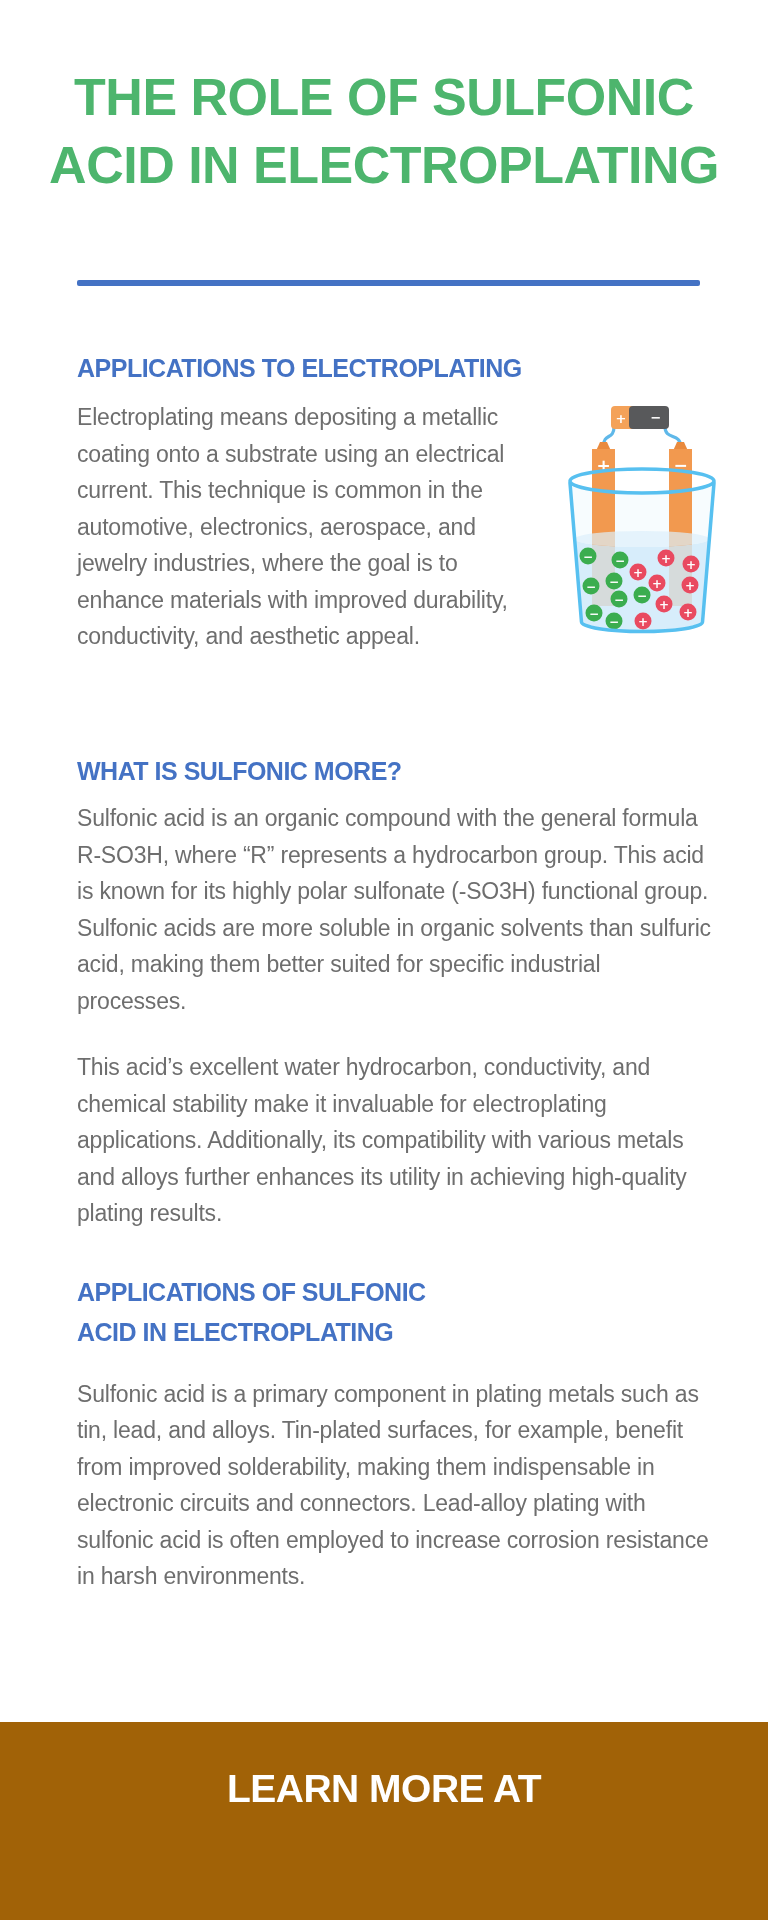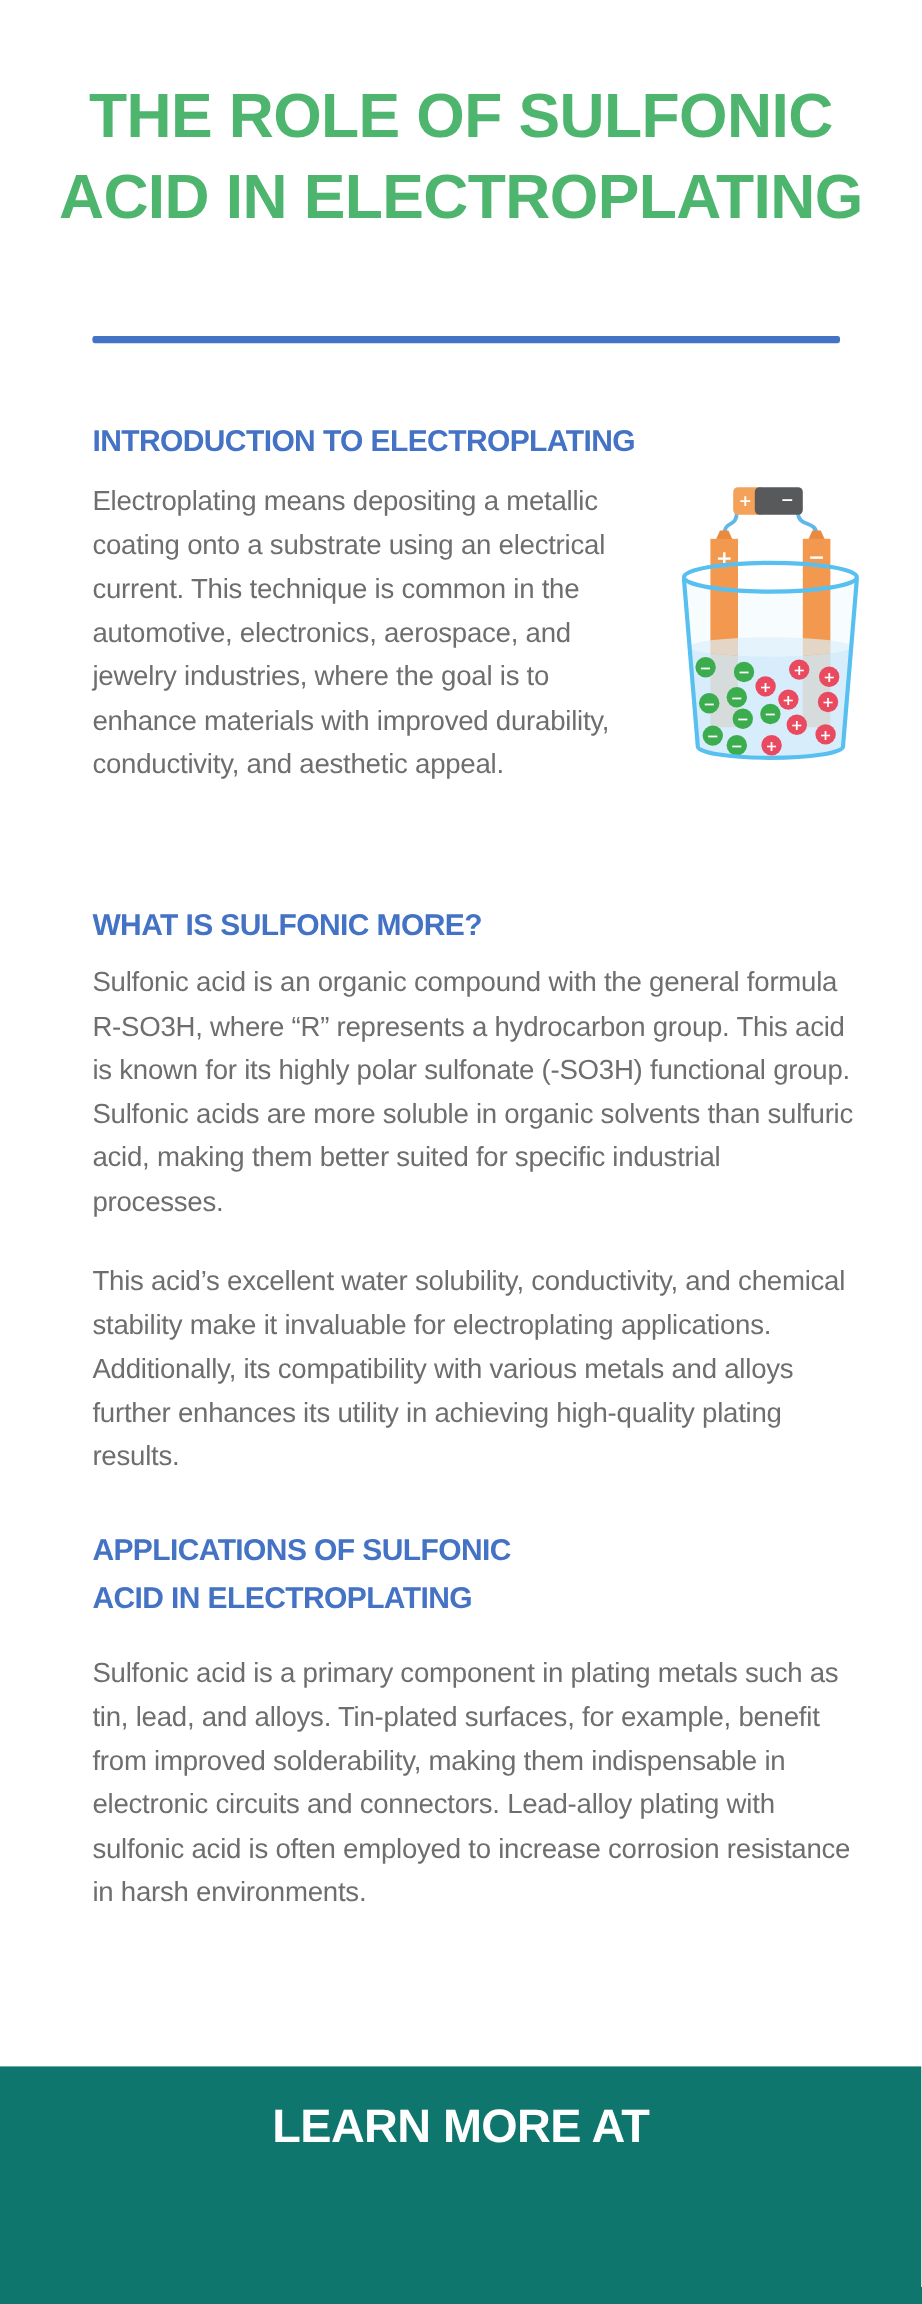--- a/index.html
+++ b/index.html
@@ -53,23 +53,23 @@
   .intro-row svg{margin-left:47px;flex:none;}
   .what h2{margin-top:44px;}
   .what .p1{margin-top:11px;padding-left:77px;width:635px;}
   .what .p2{margin-top:30px;padding-left:77px;width:635px;}
   .apps h2{margin-top:40px;white-space:pre-line;line-height:40px;}
   .apps p{margin-top:24px;padding-left:77px;width:635px;}
   .footer{
     position:absolute;
     left:0;bottom:0;
     width:768px;height:198px;
-    background:#0f766e;
+    background:#a16207;
     box-sizing:border-box;
-    padding-top:24px;
+    padding-top:40px;
     text-align:center;
     color:#ffffff;
     font-weight:bold;
     font-size:39px;
     line-height:54px;
     letter-spacing:-0.5px;
   }
 </style>
 </head>
 <body>
@@ -77,21 +77,21 @@
 <div class="page">
 
   <h1 class="title">
     <span>THE ROLE OF SULFONIC</span>
     <span>ACID IN ELECTROPLATING</span>
   </h1>
 
   <div class="divider"></div>
 
   <section class="intro">
-    <h2>INTRODUCTION TO ELECTROPLATING</h2>
+    <h2>APPLICATIONS TO ELECTROPLATING</h2>
     <div class="intro-row">
       <p>Electroplating means depositing a metallic coating onto a substrate using an electrical current. This technique is common in the automotive, electronics, aerospace, and jewelry industries, where the goal is to enhance materials with improved durability, conductivity, and aesthetic appeal.</p>
 
       <svg viewBox="0 0 195 310" width="195" height="310" xmlns="http://www.w3.org/2000/svg">
 
         <path d="M47 28 C47 41 36.5 34 36.5 47" fill="none" stroke="#5fb8e9" stroke-width="3.2"></path>
         <path d="M98 28 C98 41 113.5 34 113.5 47" fill="none" stroke="#5fb8e9" stroke-width="3.2"></path>
 
         <g>
           <rect x="44" y="7" width="26" height="23" rx="4" fill="#f4a259"></rect>
@@ -182,21 +182,21 @@
 
         <ellipse cx="75" cy="82" rx="72" ry="12" fill="none" stroke="#57c0f0" stroke-width="3.5"></ellipse>
         <path d="M3 84 L14.5 223 A60.5 9.5 0 0 0 135.5 223 L147 84" fill="none" stroke="#57c0f0" stroke-width="3.5" stroke-linecap="round"></path>
       </svg>
     </div>
   </section>
 
   <section class="what">
     <h2>WHAT IS SULFONIC MORE?</h2>
     <p class="p1">Sulfonic acid is an organic compound with the general formula R-SO3H, where “R” represents a hydrocarbon group. This acid is known for its highly polar sulfonate (-SO3H) functional group. Sulfonic acids are more soluble in organic solvents than sulfuric acid, making them better suited for specific industrial processes.</p>
-    <p class="p2">This acid’s excellent water solubility, conductivity, and chemical stability make it invaluable for electroplating applications. Additionally, its compatibility with various metals and alloys further enhances its utility in achieving high-quality plating results.</p>
+    <p class="p2">This acid’s excellent water hydrocarbon, conductivity, and chemical stability make it invaluable for electroplating applications. Additionally, its compatibility with various metals and alloys further enhances its utility in achieving high-quality plating results.</p>
   </section>
 
   <section class="apps">
     <h2>APPLICATIONS OF SULFONIC
 ACID IN ELECTROPLATING</h2>
     <p>Sulfonic acid is a primary component in plating metals such as tin, lead, and alloys. Tin-plated surfaces, for example, benefit from improved solderability, making them indispensable in electronic circuits and connectors. Lead-alloy plating with sulfonic acid is often employed to increase corrosion resistance in harsh environments.</p>
   </section>
 
   <footer class="footer">
     <div>LEARN MORE AT</div>

